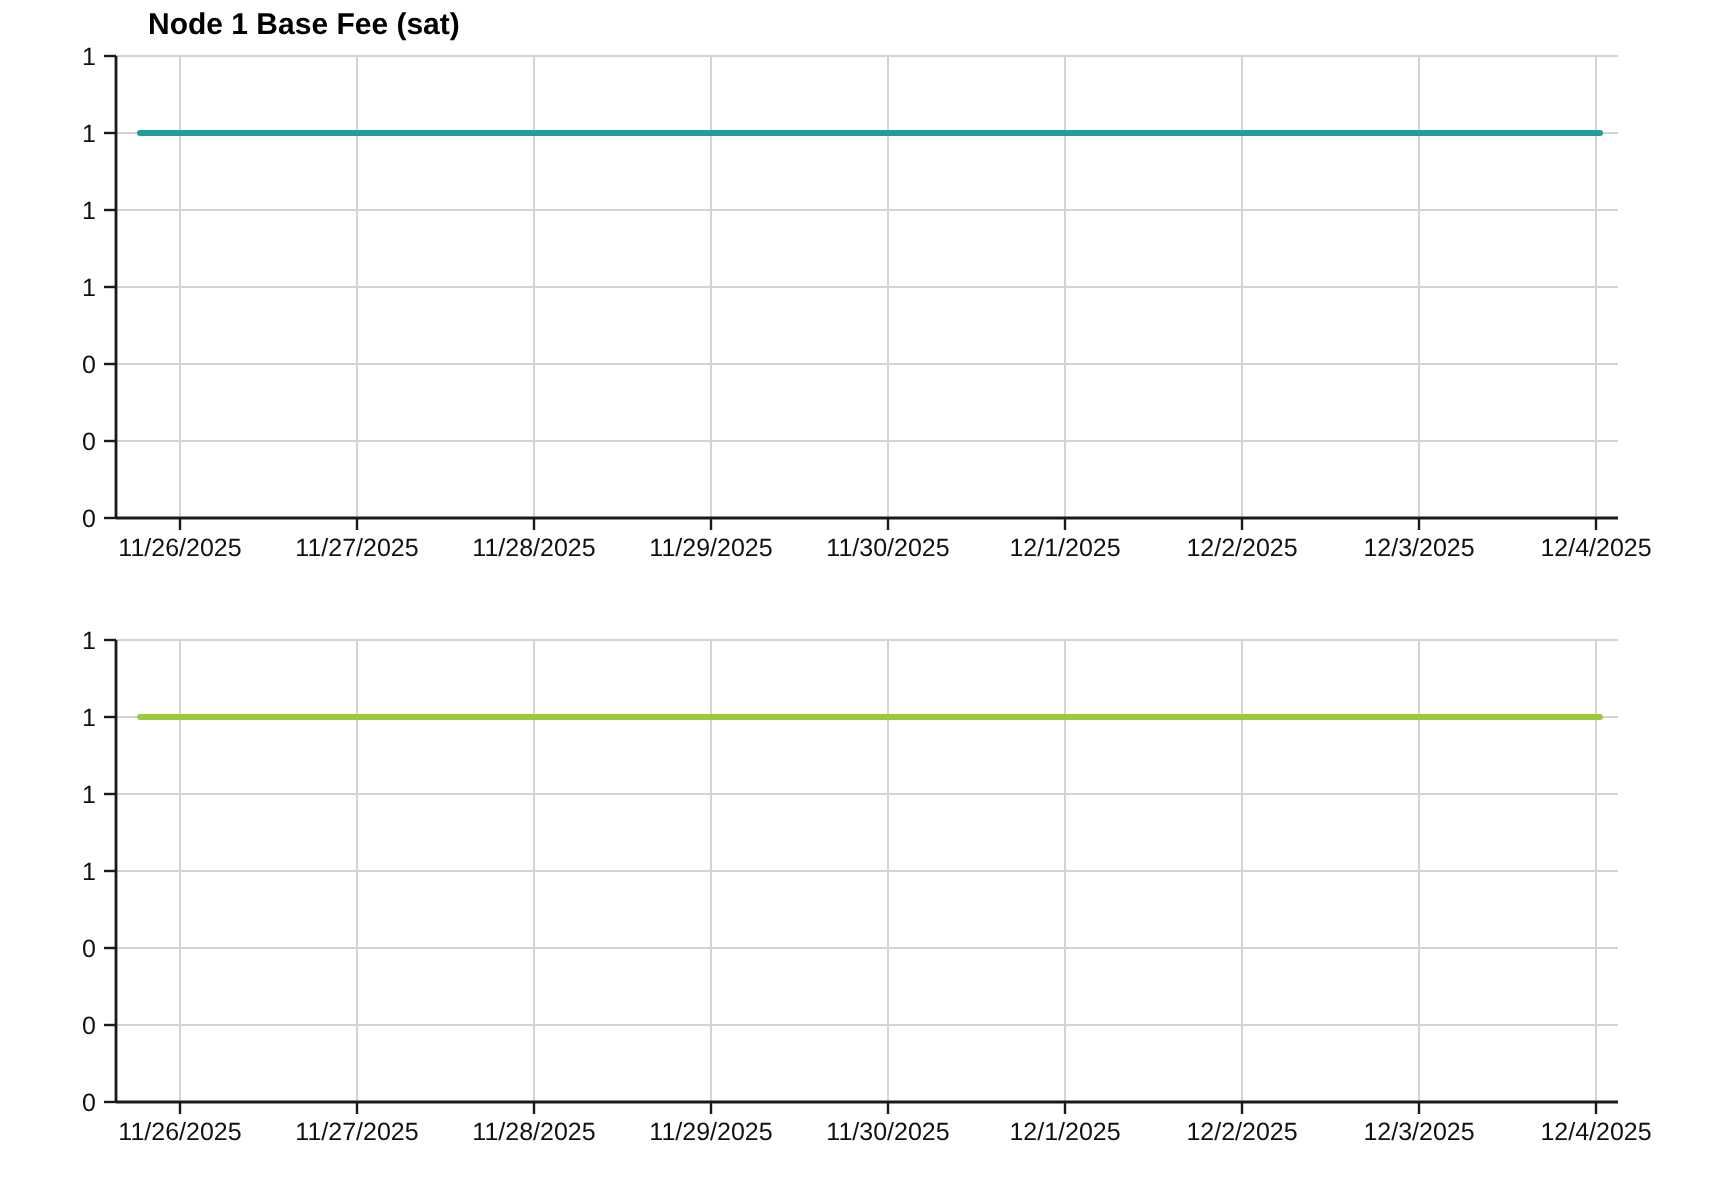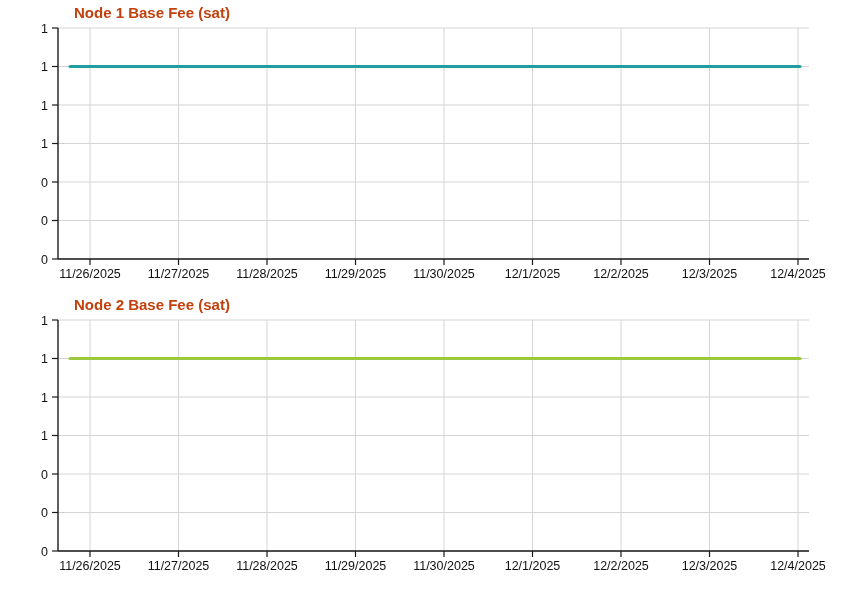--- a/index.html
+++ b/index.html
@@ -25,21 +25,21 @@
   .chart-block.first  { top: 0;     height: 292px; }
   .chart-block.second { top: 292px; height: 308px; }
   .chart-title {
     position: absolute;
     left: 74px;
     top: 4px;
     margin: 0;
     font-family: "Liberation Sans", sans-serif;
     font-size: 15px;
     font-weight: bold;
-    color: #c2410c;
+    color: #000000;
     white-space: nowrap;
   }
   svg.chart-canvas {
     position: absolute;
     left: 0;
     top: 0;
     display: block;
   }
   .tick-label {
     font-family: "Liberation Sans", sans-serif;
@@ -156,16 +156,15 @@
         <line x1="532.5" y1="259" x2="532.5" y2="265" stroke="#1a1a1a" stroke-width="1.2"></line>
         <text x="532.5" y="278" text-anchor="middle" class="tick-label">12/1/2025</text>
         <line x1="621" y1="259" x2="621" y2="265" stroke="#1a1a1a" stroke-width="1.2"></line>
         <text x="621" y="278" text-anchor="middle" class="tick-label">12/2/2025</text>
         <line x1="709.5" y1="259" x2="709.5" y2="265" stroke="#1a1a1a" stroke-width="1.2"></line>
         <text x="709.5" y="278" text-anchor="middle" class="tick-label">12/3/2025</text>
         <line x1="798" y1="259" x2="798" y2="265" stroke="#1a1a1a" stroke-width="1.2"></line>
         <text x="798" y="278" text-anchor="middle" class="tick-label">12/4/2025</text>
         <polyline points="70,66.5 90,66.5 178.5,66.5 267,66.5 355.5,66.5 444,66.5 532.5,66.5 621,66.5 709.5,66.5 798,66.5 800,66.5" fill="none" stroke="#9bc83c" stroke-width="3" stroke-linecap="round"></polyline>
       </svg>
-    <h2 class="chart-title">Node 2 Base Fee (sat)</h2>
   </section>
 
 </div>
 
 </body></html>

